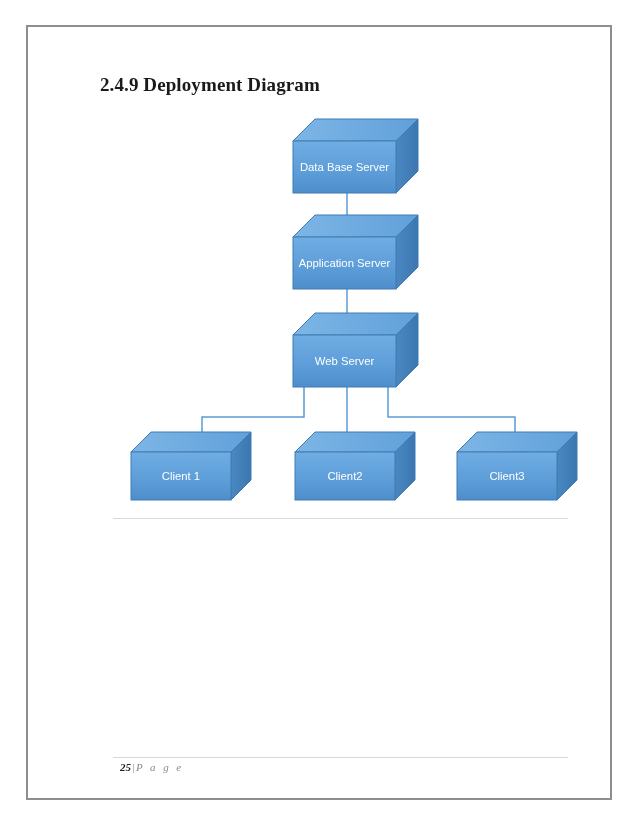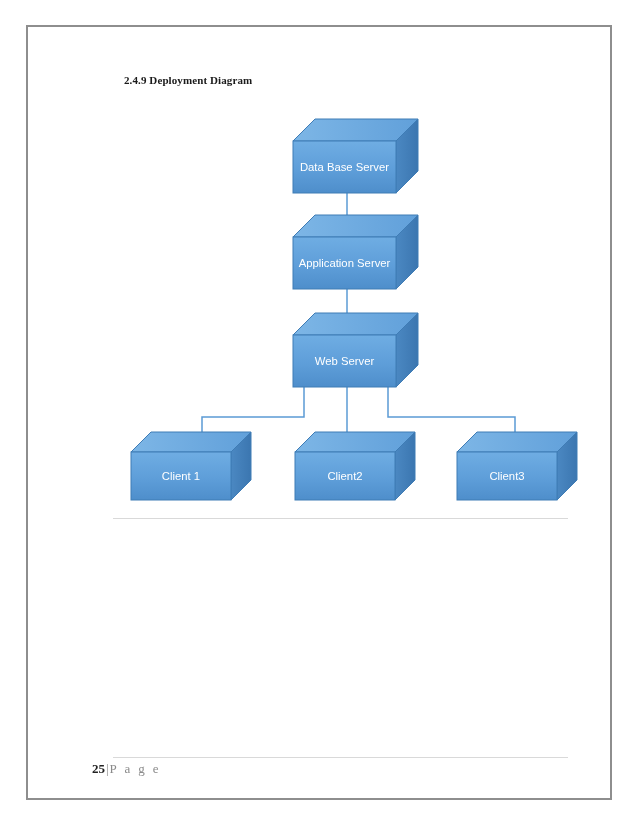--- a/index.html
+++ b/index.html
@@ -23,24 +23,24 @@
     width: 586px;
     height: 775px;
     box-sizing: border-box;
     border: 2px solid #8e8e8e;
     background: #ffffff;
   }
 
   
   #section-heading {
     position: absolute;
-    left: 124px;
+    left: 100px;
     top: 74px;
     font-family: "Liberation Serif", serif;
-    font-size: 11px;
+    font-size: 19px;
     font-weight: bold;
     color: #1a1a1a;
     letter-spacing: 0.1px;
     white-space: nowrap;
   }
 
   
   #deployment-diagram {
     position: absolute;
     left: 0px;
@@ -71,25 +71,26 @@
   #footer-rule {
     position: absolute;
     left: 113px;
     top: 757px;
     width: 455px;
     height: 1px;
     background: #d9d9d9;
   }
   #page-footer {
     position: absolute;
-    left: 92px;
+    left: 120px;
     top: 761px;
     font-family: "Liberation Serif", serif;
-    font-size: 13px;
+    font-size: 11px;
     white-space: nowrap;
+    font-style: italic;
   }
   #page-footer .pagenum {
     font-weight: bold;
     color: #222222;
   }
   #page-footer .sep {
     color: #8a8a8a;
     margin: 0 1px;
   }
   #page-footer .pageword {

